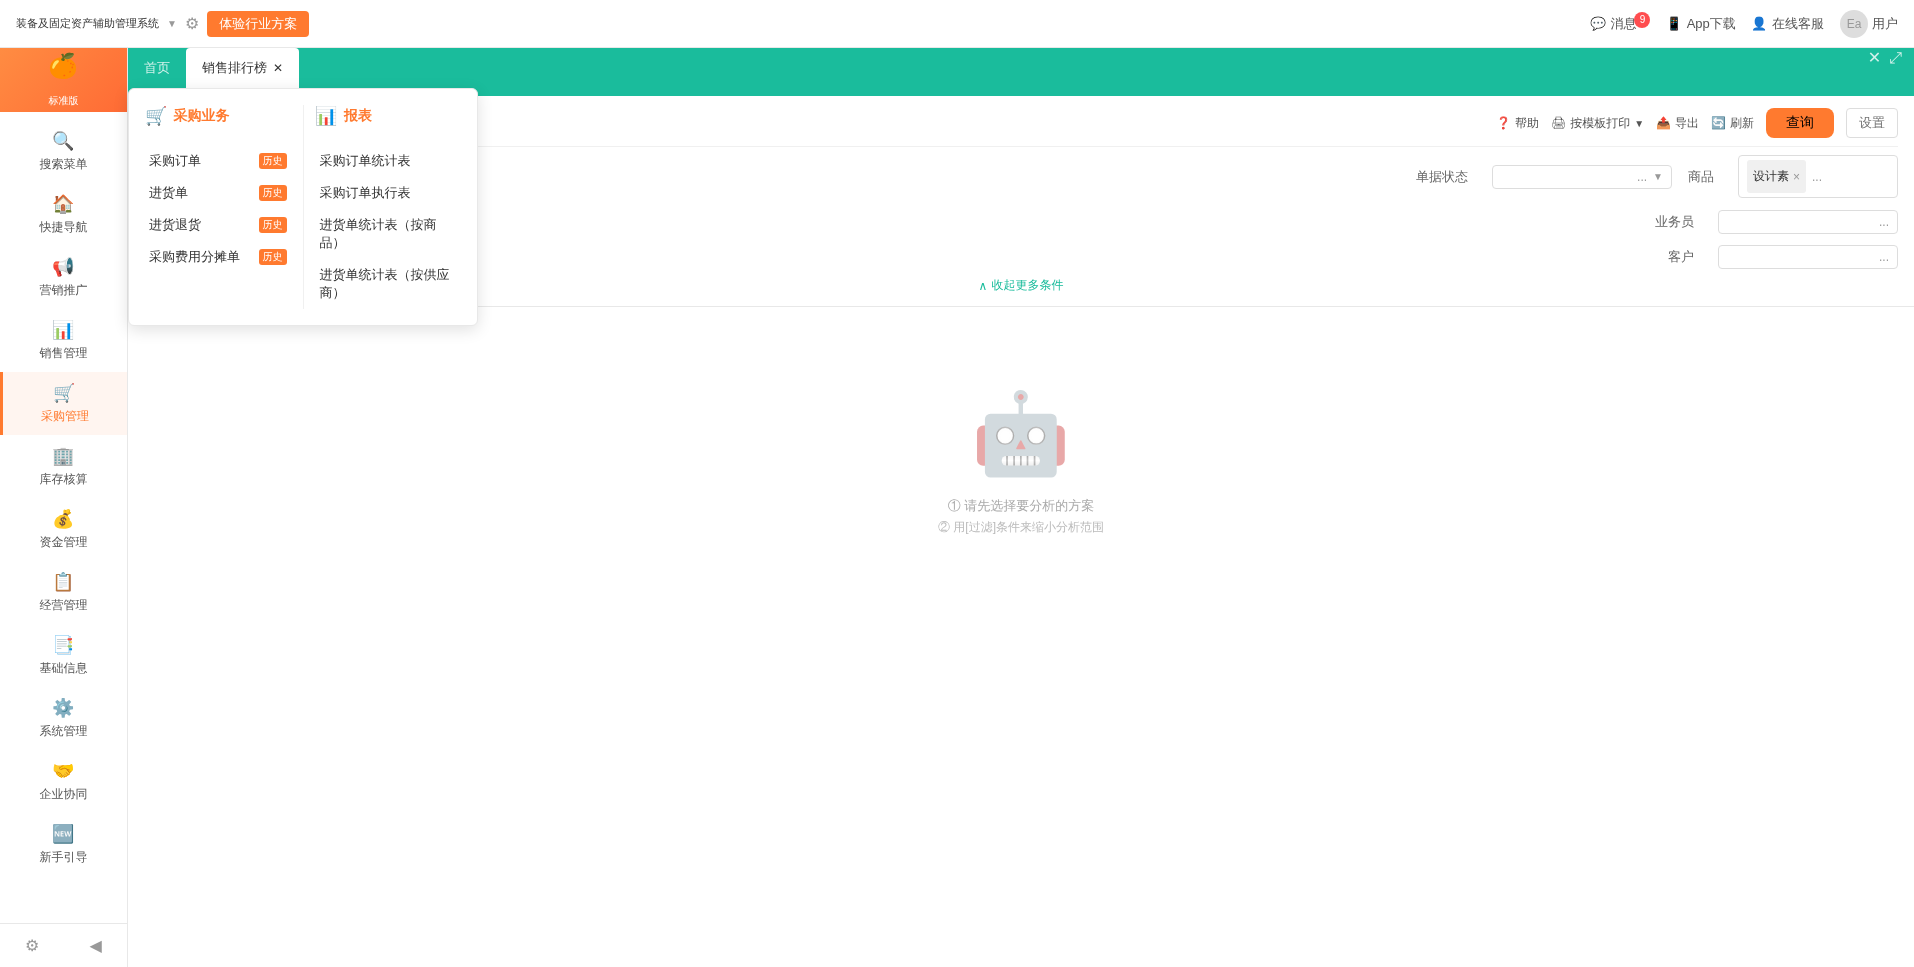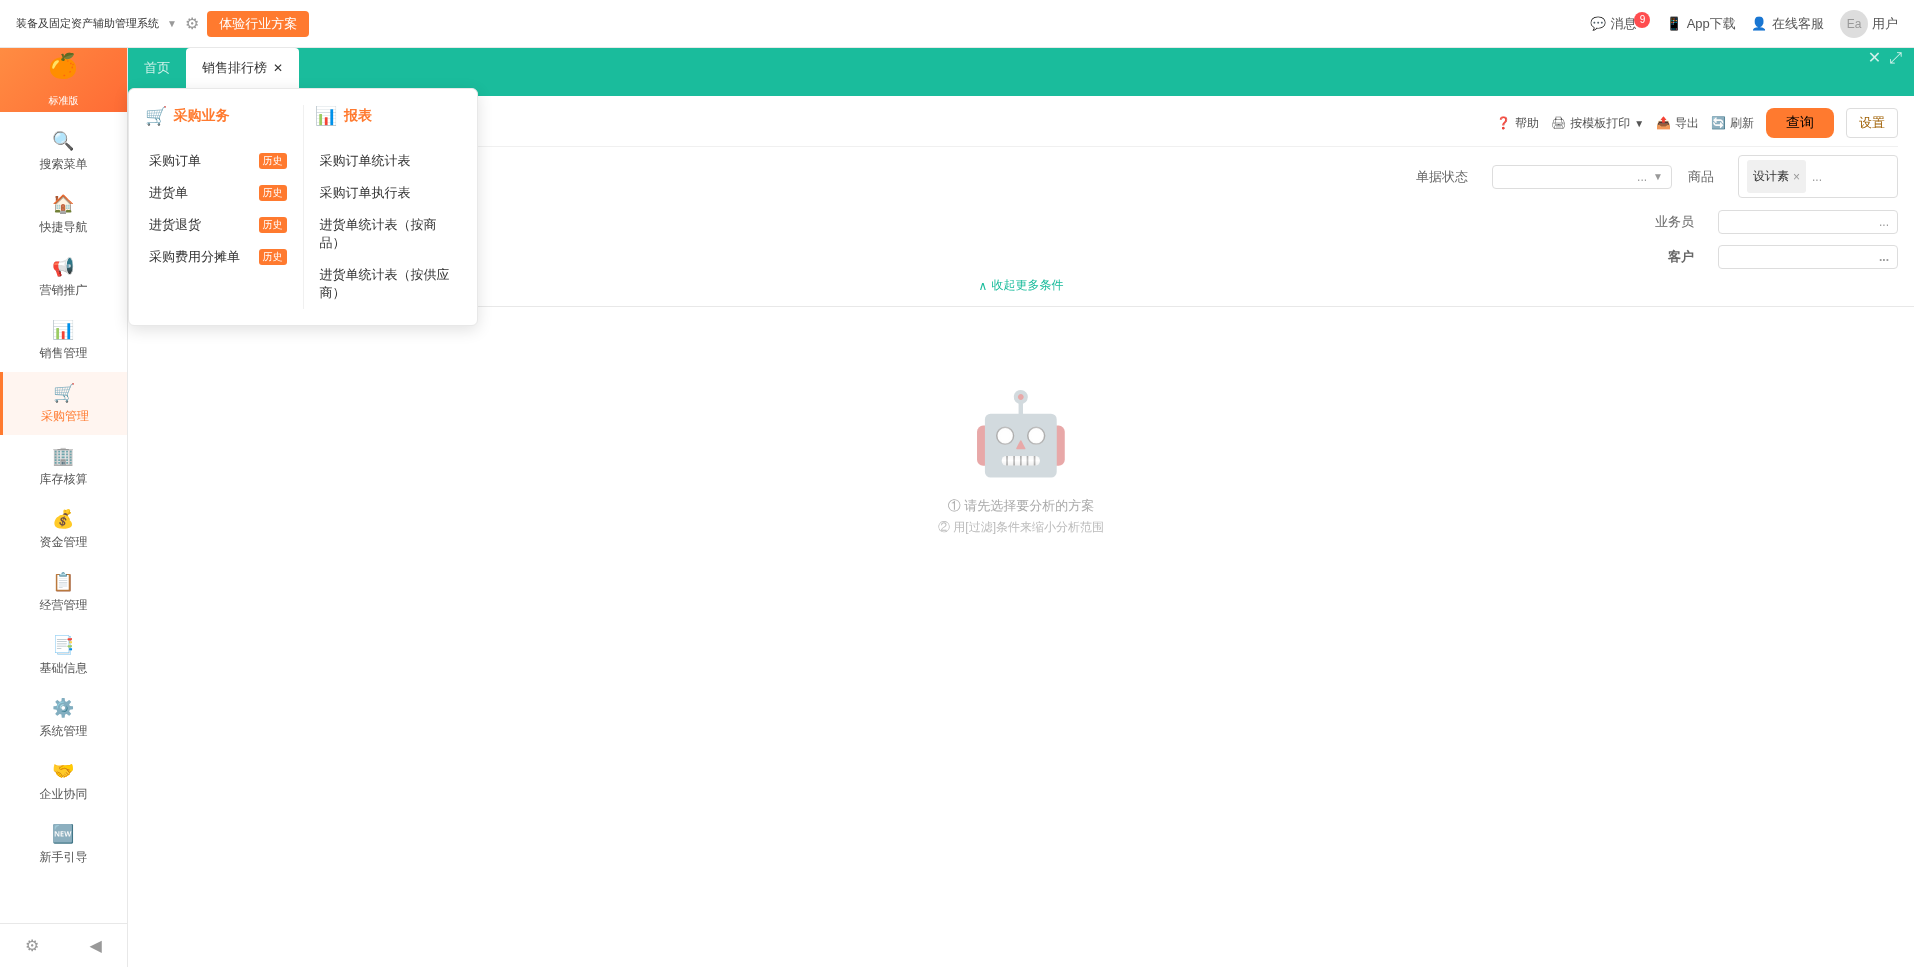--- a/index.html
+++ b/index.html
@@ -129,21 +129,21 @@
       color: #000000;
       border: none;
       border-radius: 8px;
       padding: 6px 20px;
       cursor: pointer;
       font-size: 14px;
     }
     .settings-btn {
       border: 1px solid #ddd;
       background: #fff;
-      color: #a16207;
+      color: #737373;
       border-radius: 4px;
       padding: 5px 12px;
       cursor: pointer;
       font-size: 13px;
     }
     .filter-rows { display: flex; flex-direction: column; gap: 10px; }
     .filter-row { display: flex; align-items: center; gap: 16px; }
     .filter-item { display: flex; align-items: center; gap: 24px; }
     .filter-label { color: #666; font-size: 13px; white-space: nowrap; }
     .filter-control {
@@ -414,21 +414,21 @@
                 <div class="filter-item" style="margin-left: auto;">
                   <span class="filter-label">业务员</span>
                   <div class="filter-control" style="min-width: 180px;">
                     <span style="flex:1;"></span>
                     <span class="filter-dots">...</span>
                   </div>
                 </div>
               </div>
 
               <div class="filter-row">
-                <div class="filter-item" style="margin-left: auto; font-weight: bold;">
+                <div class="filter-item" style="margin-left: auto;">
                   <span class="filter-label">客户</span>
                   <div class="filter-control" style="min-width: 180px;">
                     <span style="flex:1;"></span>
                     <span class="filter-dots">...</span>
                   </div>
                 </div>
               </div>
             </div>
 
             <div class="collapse-btn">

